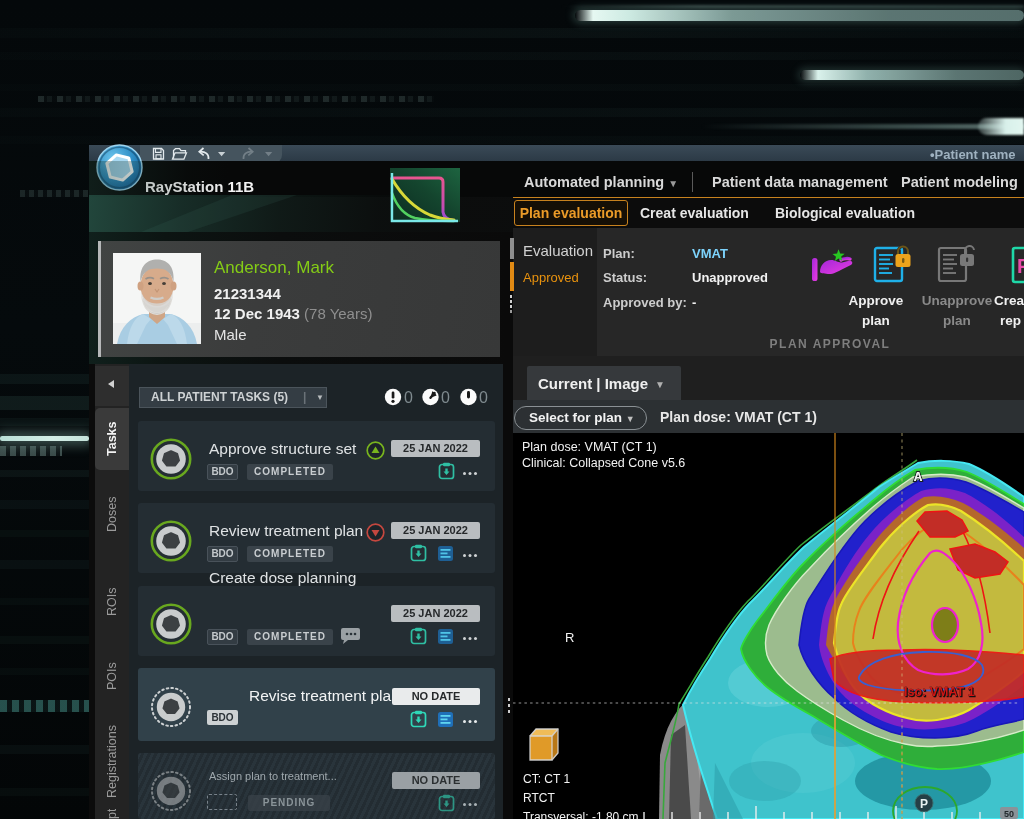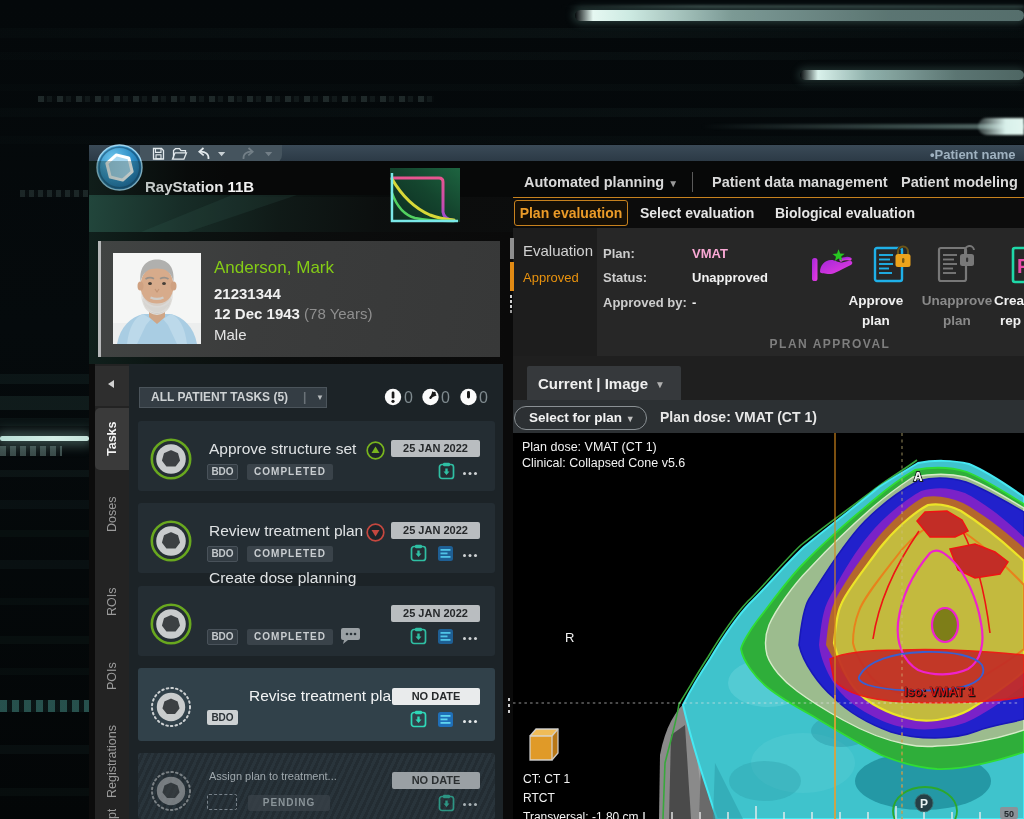--- a/index.html
+++ b/index.html
@@ -113,21 +113,21 @@
 <div class="abs" style="left:692px;top:172px;width:1px;height:20px;background:#5a5a5a;"></div>
 <div class="abs" style="left:712px;top:174px;color:#d9d9d9;font-size:14.5px;font-weight:bold;">Patient data management</div>
 <div class="abs" style="left:901px;top:174px;color:#d9d9d9;font-size:14.5px;font-weight:bold;">Patient modeling <span style="color:#9a9a9a;font-size:10px;">▼</span></div>
 
 <div class="abs" style="left:89px;top:195px;width:424px;height:37px;background:linear-gradient(94deg,rgba(40,86,73,.78) 0%,rgba(32,70,60,.55) 22%,rgba(22,47,40,.38) 45%,rgba(10,22,19,.2) 68%,rgba(5,10,9,.06) 88%);"></div>
 <div class="abs" style="left:89px;top:161px;width:140px;height:34px;background:linear-gradient(90deg,rgba(30,62,53,.4),rgba(15,30,26,.12) 70%,rgba(5,10,9,0));"></div>
 <div class="abs" style="left:89px;top:195px;width:260px;height:37px;background:rgba(70,135,118,.12);clip-path:polygon(20% 100%,55% 0,80% 0,38% 100%);"></div>
 
 <div class="abs" style="left:513px;top:197px;width:511px;height:31px;background:#0c0c0c;border-top:1.5px solid #c8821e;"></div>
 <div class="abs" style="left:514px;top:200px;width:112px;height:24px;border:1px solid #c8821e;border-radius:3px;background:#150f06;color:#eb9b28;font-size:14px;font-weight:bold;text-align:center;line-height:24px;">Plan evaluation</div>
-<div class="abs" style="left:640px;top:205px;color:#e6e6e6;font-size:14px;font-weight:bold;">Select evaluation</div>
+<div class="abs" style="left:640px;top:205px;color:#e6e6e6;font-size:14px;font-weight:bold;">Creat evaluation</div>
 <div class="abs" style="left:775px;top:205px;color:#e6e6e6;font-size:14px;font-weight:bold;">Biological evaluation</div>
 
 <div class="abs" style="left:89px;top:232px;width:424px;height:132px;background:linear-gradient(90deg,#10201c 0%,#0c1412 18%,#0b0d0d 45%,#0a0a0a 100%);"></div>
 
 <div class="abs" style="left:98px;top:241px;width:402px;height:116px;background:linear-gradient(100deg,#414443 0%,#3b3c3c 40%,#373838 100%);"></div>
 <div class="abs" style="left:98px;top:241px;width:2.5px;height:116px;background:#b6b8b9;"></div>
 
 <svg class="abs" style="left:113px;top:253px;" width="88" height="91" viewBox="0 0 88 91">
  <rect width="88" height="91" fill="#f5f6f5"></rect>
  <rect x="0" y="70" width="88" height="21" fill="#eceeee"></rect>
@@ -305,21 +305,21 @@
 <div class="abs" style="left:463px;top:803px;width:3.2px;height:3.2px;border-radius:50%;background:#aab2b6;box-shadow:5.5px 0 #aab2b6,11px 0 #aab2b6;"></div>
 
 <div class="abs" style="left:513px;top:228px;width:511px;height:128px;background:#272727;"></div>
 <div class="abs" style="left:513px;top:228px;width:84px;height:128px;background:#1d1d1d;"></div>
 <div class="abs" style="left:510px;top:238px;width:4px;height:21px;background:#8f8f8f;"></div>
 <div class="abs" style="left:523px;top:242px;color:#d2d2d2;font-size:15px;">Evaluation</div>
 <div class="abs" style="left:510px;top:262px;width:4px;height:29px;background:#e08a14;"></div>
 <div class="abs" style="left:523px;top:270px;color:#e8920e;font-size:13px;">Approved</div>
 <div class="abs" style="left:510px;top:295px;width:2px;height:3px;background:#cfcfcf;box-shadow:0 5px #cfcfcf,0 10px #cfcfcf,0 15px #9a9a9a;"></div>
 <div class="abs" style="left:603px;top:246px;color:#cdcdcd;font-size:13px;font-weight:bold;">Plan:</div>
-<div class="abs" style="left:692px;top:246px;color:#f9a8d4;font-size:13px;font-weight:bold;">VMAT</div>
+<div class="abs" style="left:692px;top:246px;color:#7dd3fc;font-size:13px;font-weight:bold;">VMAT</div>
 <div class="abs" style="left:603px;top:270px;color:#cdcdcd;font-size:13px;font-weight:bold;">Status:</div>
 <div class="abs" style="left:692px;top:270px;color:#f2f2f2;font-size:13px;font-weight:bold;">Unapproved</div>
 <div class="abs" style="left:603px;top:295px;color:#cdcdcd;font-size:13px;font-weight:bold;">Approved by:</div>
 <div class="abs" style="left:692px;top:295px;color:#f2f2f2;font-size:13px;font-weight:bold;">-</div>
 
 <svg class="abs" style="left:808px;top:245px;" width="48" height="40" viewBox="0 0 48 40">
  <defs>
         <linearGradient id="hg" x1="0" y1="0" x2="1" y2="1">
           <stop offset="0%" stop-color="#a428d8"></stop>
           <stop offset="100%" stop-color="#ea3ce0"></stop>

